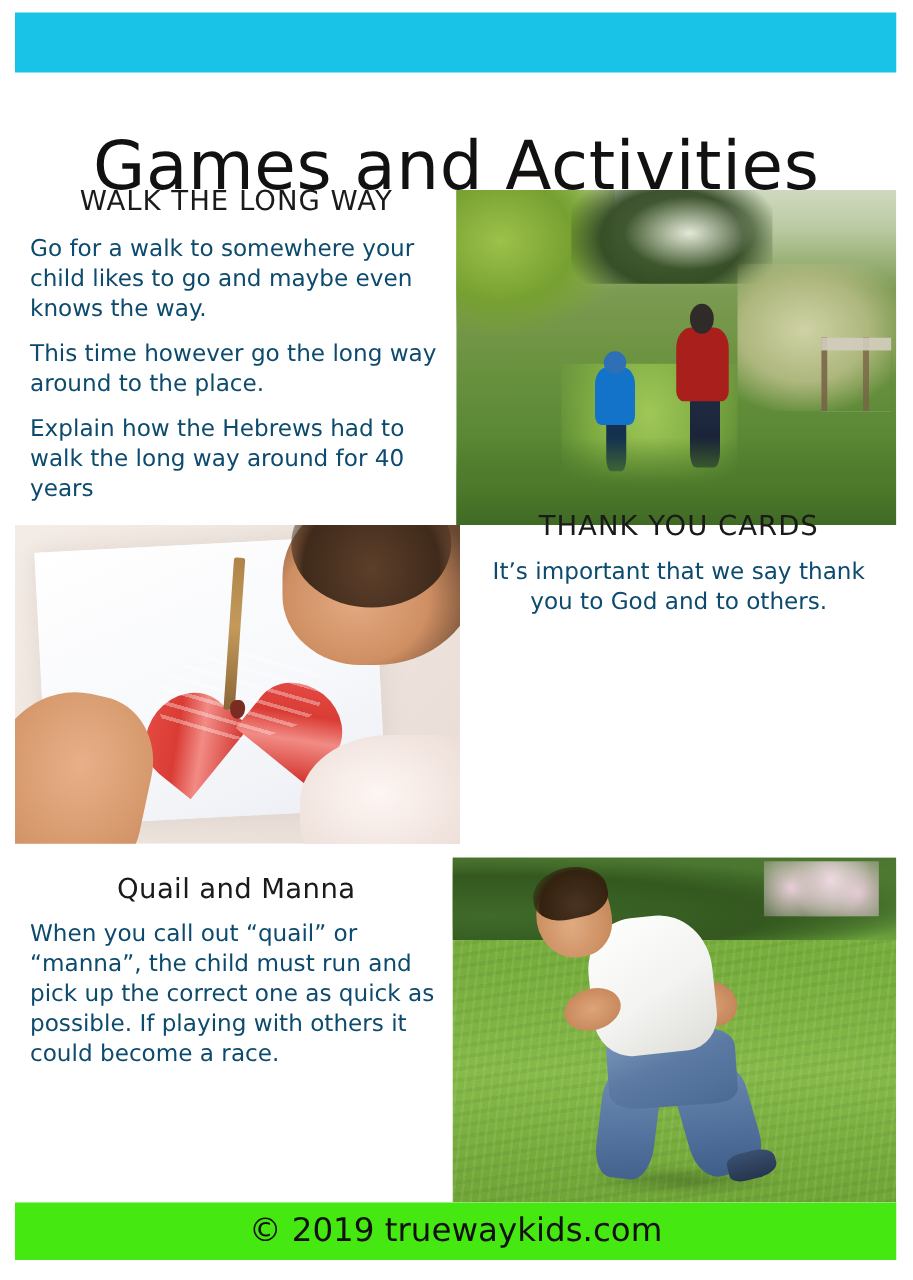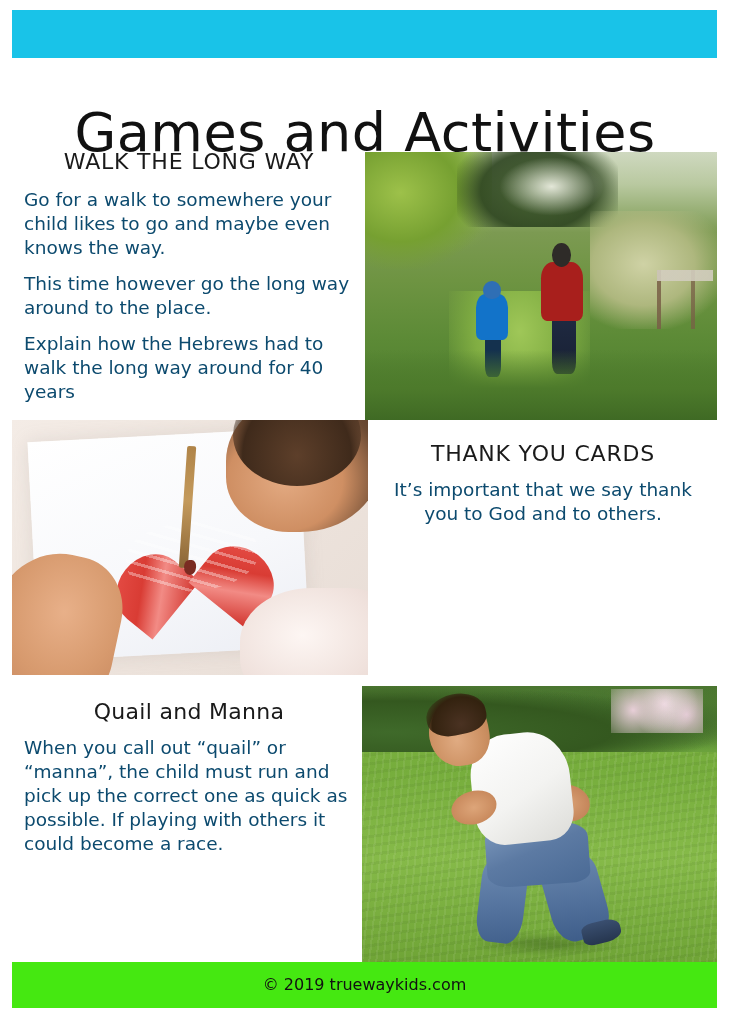--- a/index.html
+++ b/index.html
@@ -91,21 +91,21 @@
     left: 12px;
     top: 420px;
     width: 356px;
     height: 255px;
     overflow: hidden;
   }
 
   .block2-text {
     position: absolute;
     left: 378px;
-    top: 440px;
+    top: 408px;
     width: 330px;
     text-align: center;
   }
   .block2-text .sec-para { text-align: center; }
 
   
   .block3-text {
     position: absolute;
     left: 24px;
     top: 698px;
@@ -131,21 +131,21 @@
     background: #45e811;
   }
   .footer-text {
     position: absolute;
     left: 0;
     top: 0;
     width: 705px;
     height: 46px;
     line-height: 46px;
     text-align: center;
-    font-size: 16px;
+    font-size: 26px;
     color: #111111;
   }
 
   
 
   
   .p1-sky {
     position: absolute; inset: 0;
     background:
       linear-gradient(180deg,

